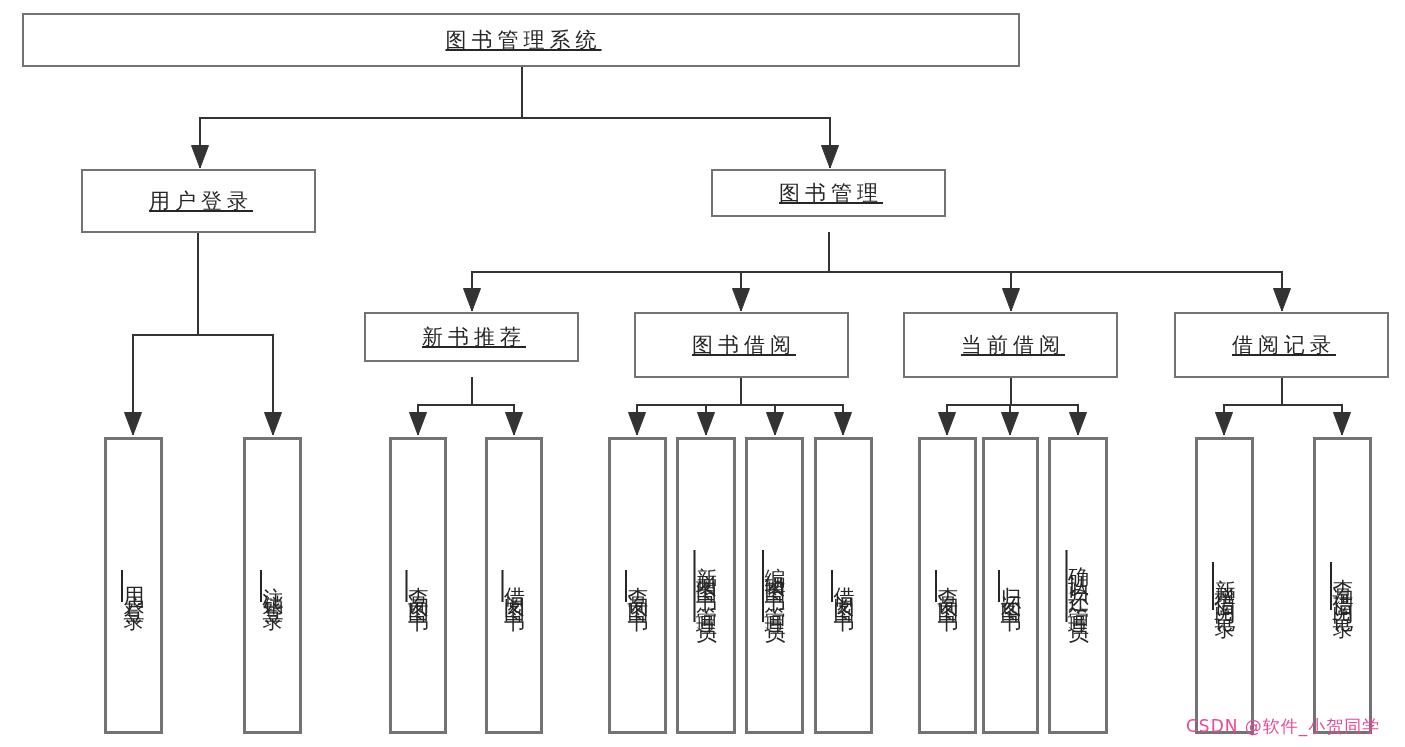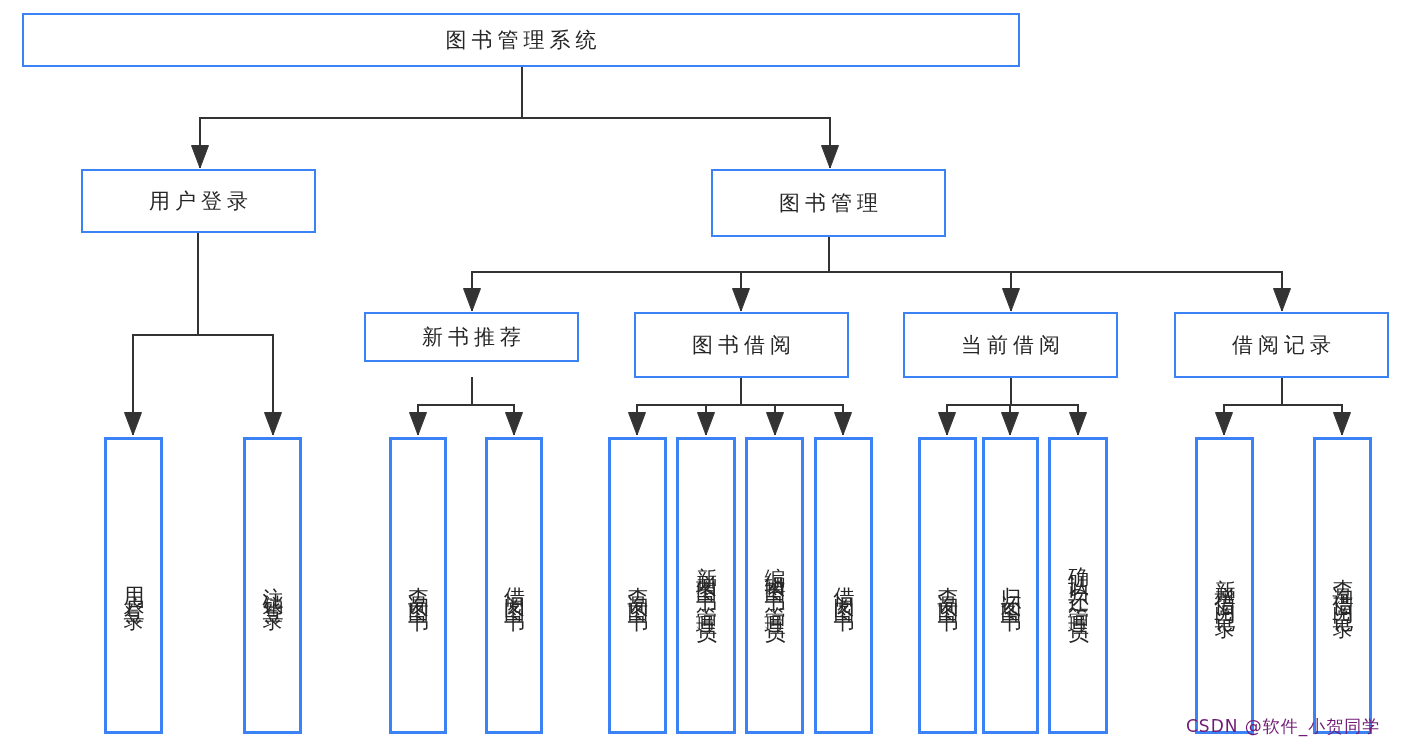--- a/index.html
+++ b/index.html
@@ -3,33 +3,34 @@
 <meta charset="utf-8">
 <style>
   html,body{margin:0;padding:0;background:#ffffff;}
   .stage{
     position:relative;width:1405px;height:747px;background:#ffffff;
     font-family:"DejaVu Sans","Liberation Sans",sans-serif;color:#262626;
     overflow:hidden;
   }
   svg.connectors{position:absolute;left:0;top:0;z-index:1;}
   .node{
-    position:absolute;background:#ffffff;border:2px solid #3b82f6;
+    position:absolute;background:#ffffff;border:2px solid #737373;
     box-sizing:border-box;display:flex;align-items:center;justify-content:center;
     z-index:2;
+    text-decoration:underline;
   }
   .node-label{font-size:21px;letter-spacing:5px;text-indent:5px;white-space:nowrap;}
   .node.leaf{border-width:3px;}
   .node.leaf .node-label{
     writing-mode:vertical-rl;letter-spacing:8px;text-indent:0;
     line-height:1;font-size:21px;white-space:normal;
   }
   .watermark{
     position:absolute;left:1186px;top:715px;z-index:3;
-    font-size:17px;letter-spacing:1px;color:#701a75;white-space:nowrap;
+    font-size:17px;letter-spacing:1px;color:#ec4899;white-space:nowrap;
   }
 </style>
 </head>
 <body>
 
 <div class="stage">
 
   <svg class="connectors" width="1405" height="747" viewBox="0 0 1405 747">
     <defs>
       <marker id="arr" viewBox="0 0 23 18" refX="23" refY="9" markerWidth="23" markerHeight="18" markerUnits="userSpaceOnUse" orient="auto">
@@ -80,21 +81,21 @@
     </g>
   </svg>
 
   <div class="node" style="left:22px;top:13px;width:998px;height:54px">
     <span class="node-label">图书管理系统</span>
   </div>
 
   <div class="node" style="left:81px;top:169px;width:235px;height:64px">
     <span class="node-label">用户登录</span>
   </div>
-  <div class="node" style="left:711px;top:169px;width:235px;height:68px">
+  <div class="node" style="left:711px;top:169px;width:235px;height:48px">
     <span class="node-label">图书管理</span>
   </div>
 
   <div class="node" style="left:364px;top:312px;width:215px;height:50px">
     <span class="node-label">新书推荐</span>
   </div>
   <div class="node" style="left:634px;top:312px;width:215px;height:66px">
     <span class="node-label">图书借阅</span>
   </div>
   <div class="node" style="left:903px;top:312px;width:215px;height:66px">

